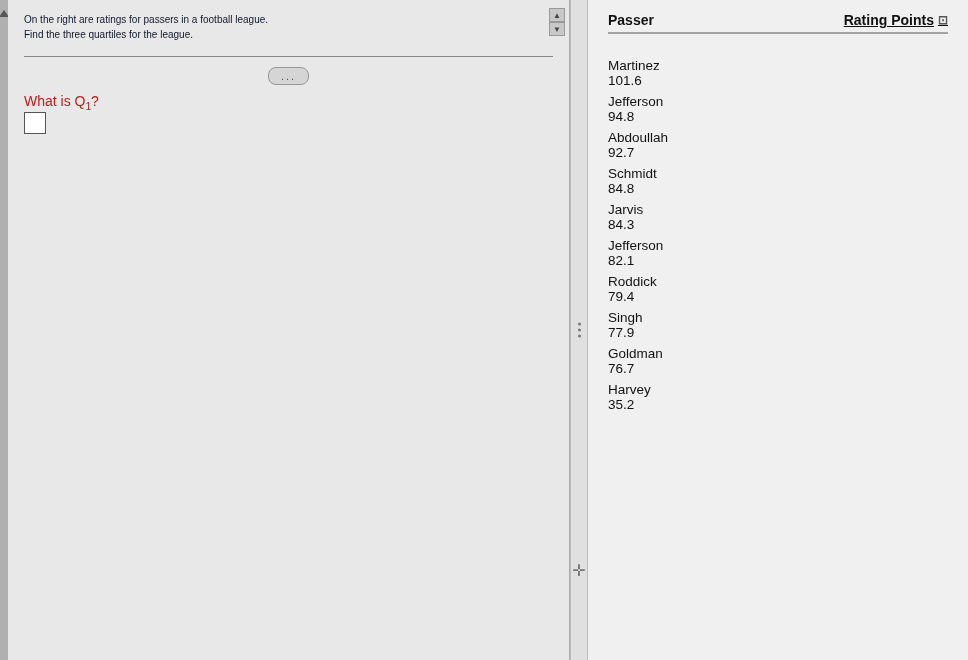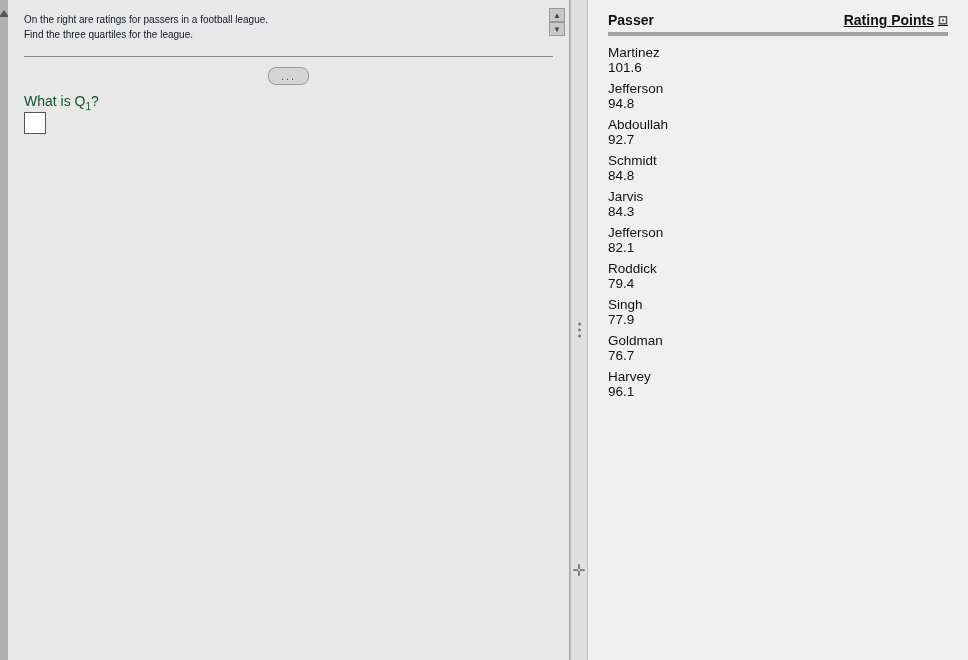--- a/index.html
+++ b/index.html
@@ -99,21 +99,21 @@
       border-radius: 8px;
       padding: 2px 12px;
       font-size: 11px;
       color: #555;
       cursor: pointer;
       letter-spacing: 2px;
     }
 
     .question-label {
       font-size: 14px;
-      color: #14532d;
+      color: #b91c1c;
     }
 
     .answer-box {
       width: 22px;
       height: 22px;
       border: 1.5px solid #555;
       background: #fff;
       cursor: pointer;
     }
 
@@ -173,23 +173,23 @@
       display: flex;
       flex-direction: column;
       padding: 12px 20px 16px 20px;
     }
 
     .table-header {
       display: flex;
       flex-direction: row;
       justify-content: space-between;
       align-items: center;
-      margin-bottom: 6px;
+      margin-bottom: 21px;
       padding-bottom: 4px;
-      border-bottom: 4px solid #a3a3a3;
+      border-bottom: 2px solid #a3a3a3;
     }
 
     .col-passer {
       font-weight: bold;
       font-size: 14px;
       color: #111;
       flex: 1;
     }
 
     .col-rating {
@@ -322,19 +322,19 @@
         <div class="table-row">
           <span class="cell-passer">Singh</span>
           <span class="cell-rating">77.9</span>
         </div>
         <div class="table-row">
           <span class="cell-passer">Goldman</span>
           <span class="cell-rating">76.7</span>
         </div>
         <div class="table-row">
           <span class="cell-passer">Harvey</span>
-          <span class="cell-rating">96.1</span>
+          <span class="cell-rating">35.2</span>
         </div>
       </div>
 
   </div>
 
 </div>
 
 </body></html>

